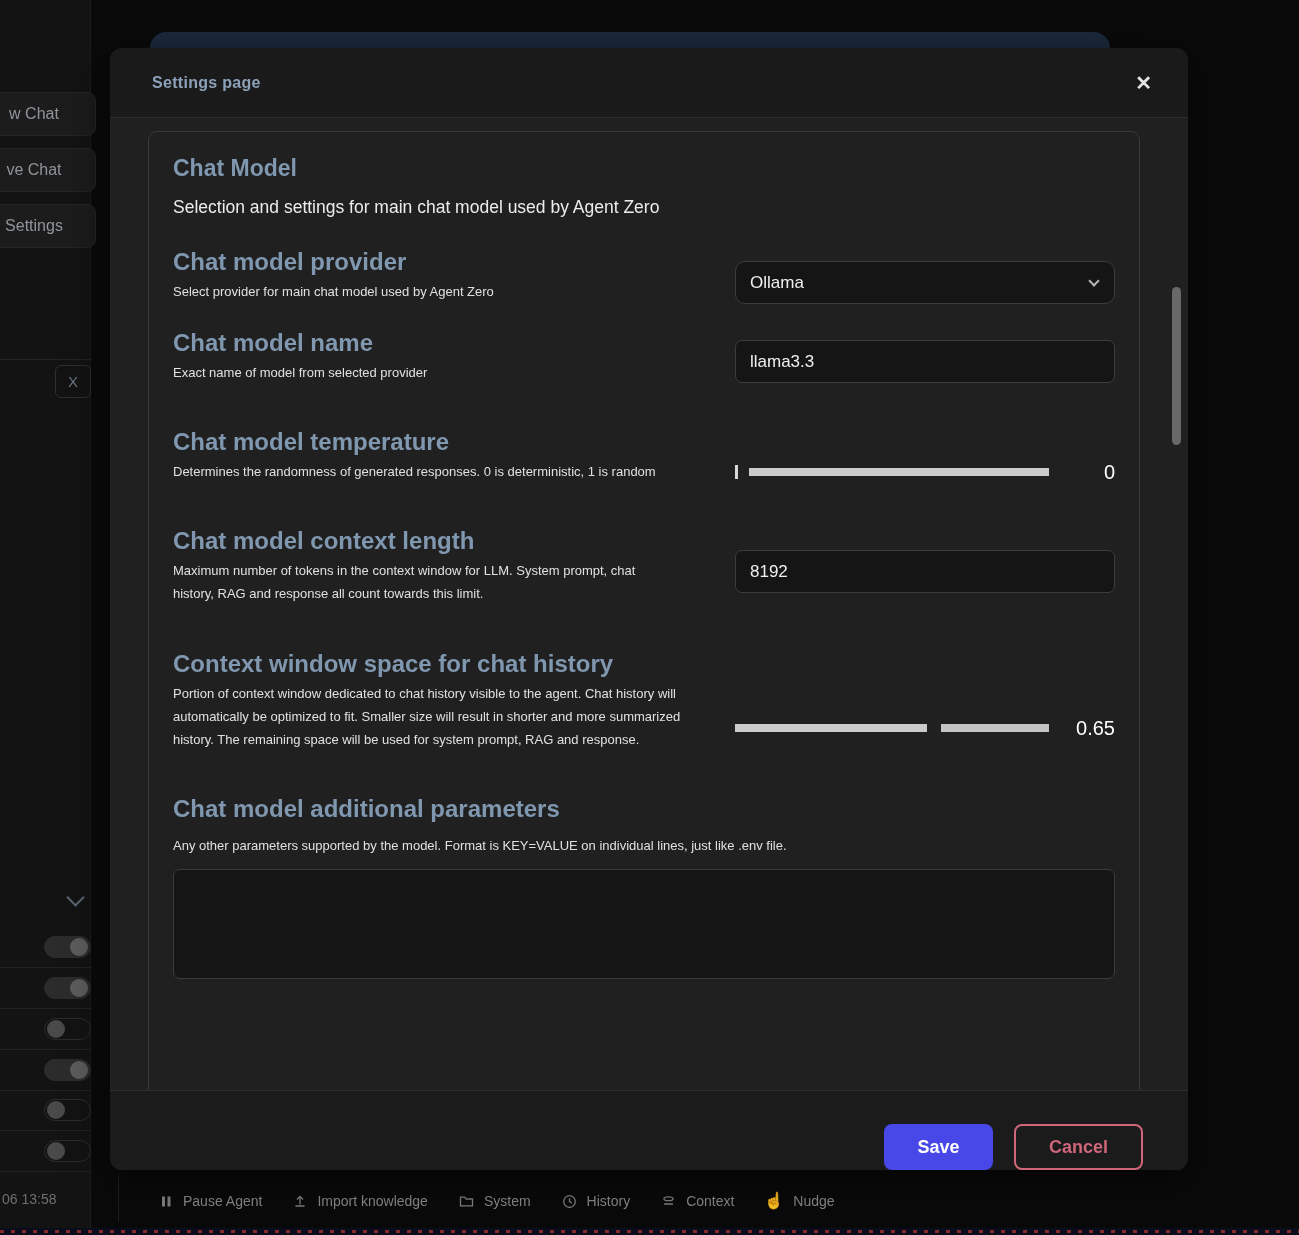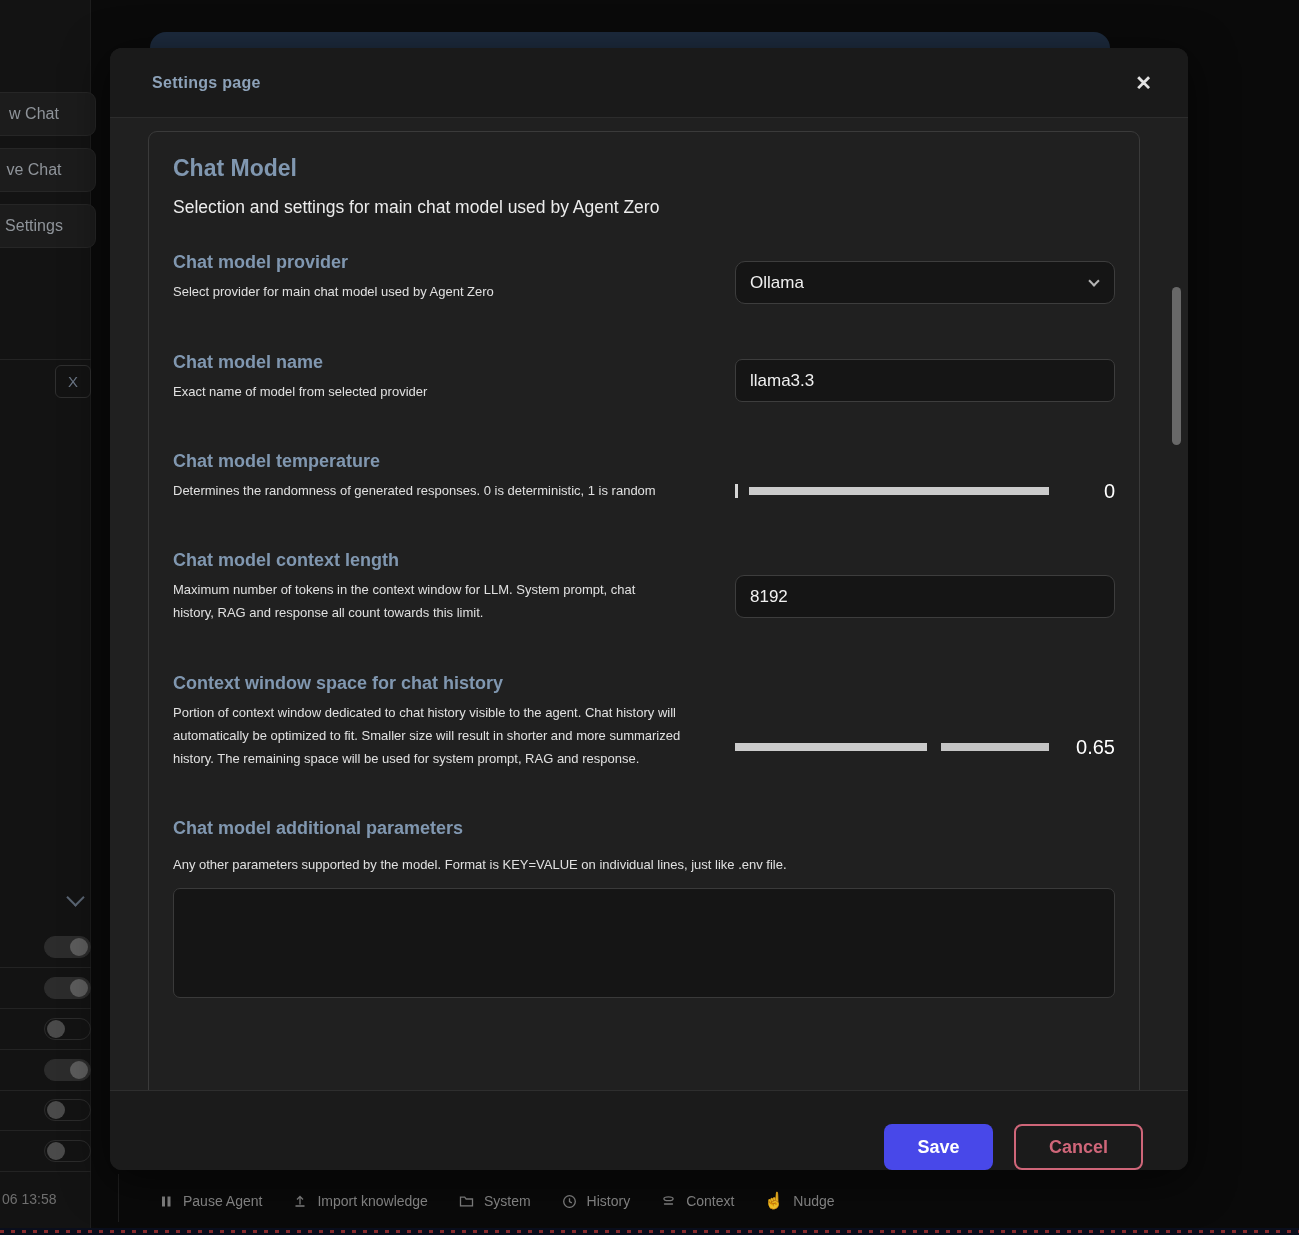--- a/index.html
+++ b/index.html
@@ -59,38 +59,38 @@
                  font-size:16px; font-weight:bold; color:#8da2b9; letter-spacing:.3px; }
   .modal-close { position:absolute; right:32px; top:50%; transform:translateY(-50%);
                  font-size:20px; font-weight:bold; color:#e3e3e3; cursor:pointer; padding:4px; }
   .modal-body { position:absolute; left:0; right:0; top:71px; bottom:80px; overflow:hidden; }
   .section-card { position:absolute; left:38px; top:12px; width:992px; height:1300px;
                   border:1px solid #3a3a3a; border-radius:9px; padding:22px 24px; }
   .card-title { font-size:23px; font-weight:bold; color:#8097b0; line-height:28px; }
   .card-sub { margin-top:14px; font-size:17.5px; color:#ececec; line-height:22px; }
 
   .field-row { display:flex; justify-content:space-between; }
-  .mt1{margin-top:33px;} .mt2{margin-top:47px;} .mt3{margin-top:47px;}
+  .mt1{margin-top:33px;} .mt2{margin-top:28px;} .mt3{margin-top:47px;}
   .mt4{margin-top:47px;} .mt5{margin-top:48px;} .mt6{margin-top:47px;}
   .f-label { width:560px; }
-  .f-title { font-size:18px; font-weight:bold; color:#8097b0; line-height:22px; }
+  .f-title { font-size:24px; font-weight:bold; color:#8097b0; line-height:22px; }
   .f-desc  { margin-top:7px; font-size:13px; color:#e0e0e0; line-height:23px; max-width:515px; }
   .f-desc.narrow { max-width:470px; }
   .f-control { width:380px; position:relative; }
 
   .select-box { margin-top:10px; height:43px; background:#151515; border:1px solid #3d3d3d;
                 border-radius:10px; display:flex; align-items:center; padding:0 14px;
                 color:#f0f0f0; font-size:17px; position:relative; cursor:pointer; }
   .select-caret { position:absolute; right:16px; top:15px; width:8px; height:8px;
                   border-right:2px solid #b5b5b5; border-bottom:2px solid #b5b5b5;
                   transform:rotate(45deg); }
   .text-input { display:block; width:100%; height:43px; background:#151515;
                 border:1px solid #3d3d3d; border-radius:7px; color:#f0f0f0;
                 font-size:17px; padding:0 14px; font-family:"Liberation Sans",sans-serif; outline:none; }
-  .ti1 { margin-top:8px; } .ti4 { margin-top:26px;border-radius:9px; }
+  .ti1 { margin-top:8px; } .ti4 { margin-top:20px; }
 
   .slider-wrap { display:flex; align-items:center; height:20px; }
   .sw3 { margin-top:31px; } .sw5 { margin-top:65px; }
   .track-area { flex:1; position:relative; height:20px; cursor:pointer; }
   .slider-value { width:66px; text-align:right; font-size:20px; color:#ffffff; }
   .temp-thumb { position:absolute; left:0; top:3px; width:3px; height:14px; background:#d6d6d6; }
   .temp-track { position:absolute; left:14px; right:0; top:6px; height:8px; background:#cbcbcb; }
   .seg1 { position:absolute; left:0; top:6px; width:192px; height:8px; background:#cbcbcb; }
   .seg2 { position:absolute; left:206px; right:0; top:6px; height:8px; background:#c4c4c4; }
 

